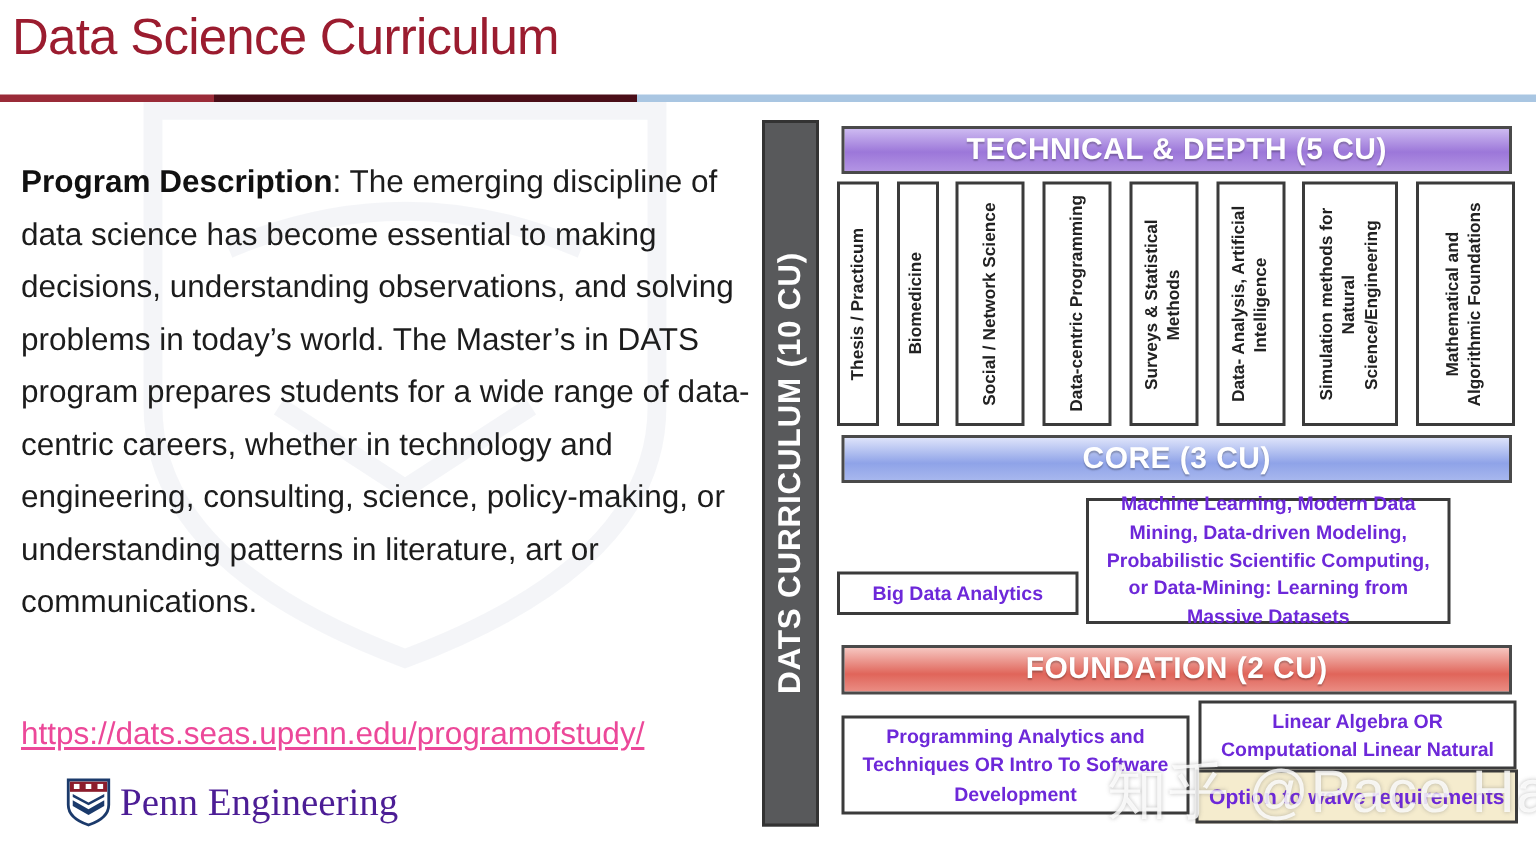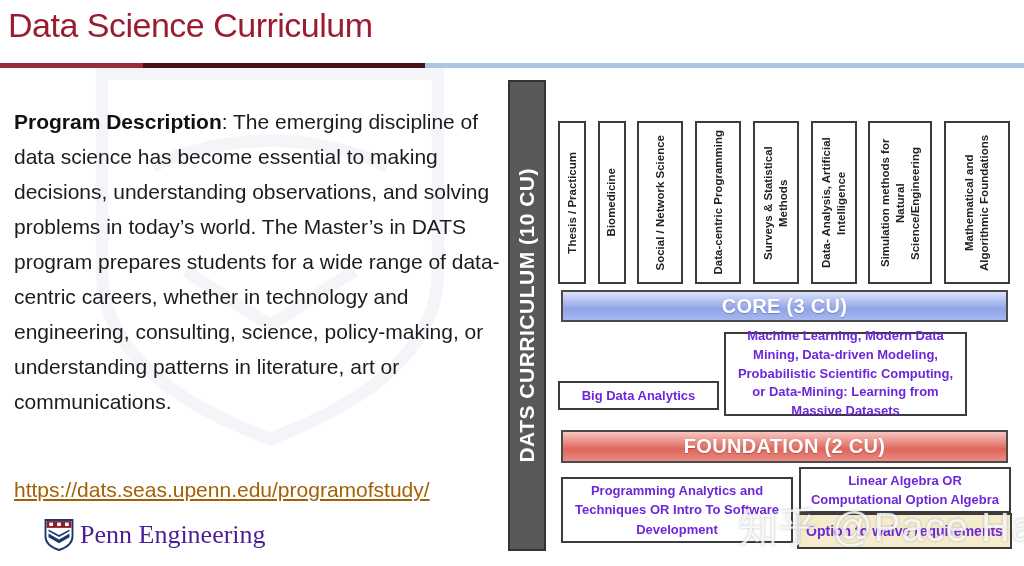--- a/index.html
+++ b/index.html
@@ -18,21 +18,21 @@
           background:linear-gradient(to right,
             #9a2b38 0px, #9a2b38 143px,
             #4a0e18 143px, #4a0e18 425px,
             #a9c6e2 425px, #a9c6e2 1024px); }
 
   
   .desc { position:absolute; left:14px; top:104px; width:486px;
           font-size:21px; line-height:35px; color:#1c1c1c; }
   .desc b { font-weight:bold; color:#111; }
   .link { position:absolute; left:14px; top:478px; font-size:21px;
-          color:#a16207; text-decoration:underline; cursor:pointer; }
+          color:#ec4899; text-decoration:underline; cursor:pointer; }
   .logo { position:absolute; left:44px; top:518px; display:flex; align-items:center; gap:6px; }
   .logo-text { font-family:"Liberation Serif", serif; font-size:26px; color:#4c1d95; }
 
   
   .spine { position:absolute; left:508px; top:80px; width:38px; height:471px;
            background:#58595b; border:2px solid #333; display:flex;
            align-items:center; justify-content:center; }
   .spine .vtext { writing-mode:vertical-rl; transform:rotate(180deg);
                   color:#fff; font-weight:bold; font-size:21px; letter-spacing:0.5px;
                   max-height:none; }
@@ -105,20 +105,21 @@
       <path d="M6 20 L20 28 L34 20 L34 25 L20 33 L6 25 Z" fill="#1b3a6b"></path>
       <path d="M6 14.5 L20 22 L34 14.5 L34 17 L20 24.5 L6 17 Z" fill="#1b3a6b"></path>
     </svg>
     <span class="logo-text">Penn Engineering</span>
   </div>
 
   <div class="spine">
     <span class="vtext">DATS CURRICULUM (10 CU)</span>
   </div>
 
+  <div class="hdr hdr-tech">TECHNICAL &amp; DEPTH (5 CU)</div>
 
   <div class="tech-row">
     <div class="vbox">
       <span class="vtext">Thesis / Practicum</span>
       </div>
     <div class="vbox">
       <span class="vtext">Biomedicine</span>
       </div>
     <div class="vbox">
       <span class="vtext">Social / Network Science</span>
@@ -141,18 +142,18 @@
   </div>
 
   <div class="hdr hdr-core">CORE (3 CU)</div>
 
   <div class="box box-bigdata">Big Data Analytics</div>
   <div class="box box-ml">Machine Learning, Modern Data Mining, Data-driven Modeling, Probabilistic Scientific Computing, or Data-Mining: Learning from Massive Datasets</div>
 
   <div class="hdr hdr-found">FOUNDATION (2 CU)</div>
 
   <div class="box box-prog">Programming Analytics and Techniques OR Intro To Software Development</div>
-  <div class="box box-linalg">Linear Algebra OR Computational Option Algebra</div>
+  <div class="box box-linalg">Linear Algebra OR Computational Linear Natural</div>
   <div class="box box-waive">Option to waive requirements</div>
 
   <div class="zhihu-watermark">知乎 @Pace Han</div>
 
 </div>
 
 </body></html>

